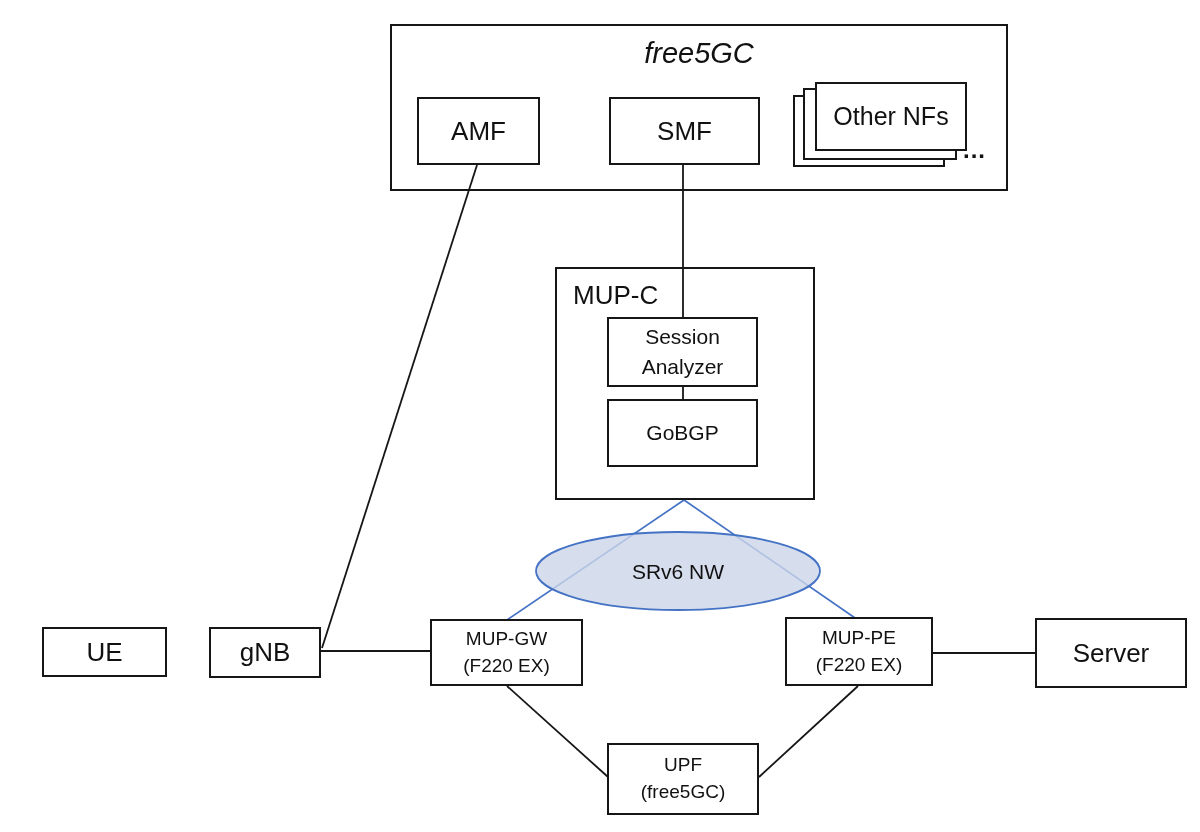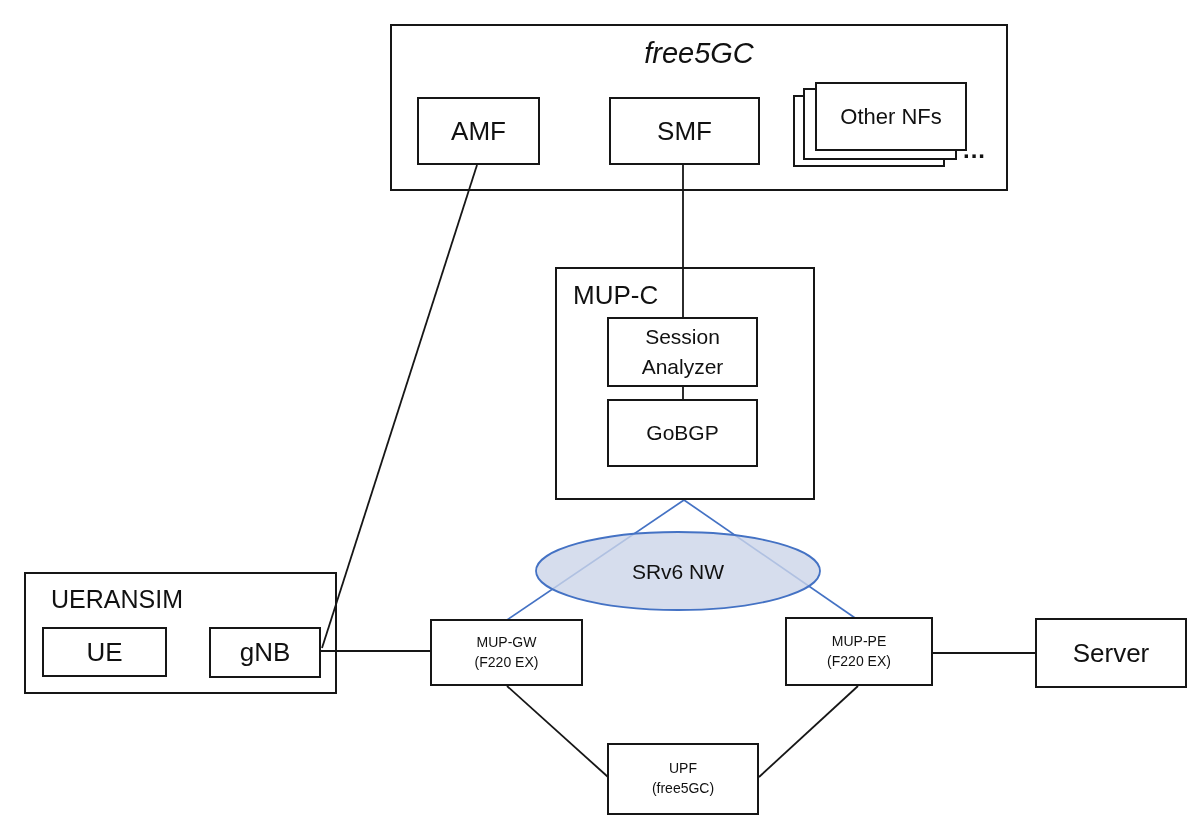--- a/index.html
+++ b/index.html
@@ -59,23 +59,23 @@
     box-sizing: border-box;
     z-index: 2;
   }
   .box-title {
     position: absolute;
     white-space: nowrap;
     z-index: 3;
   }
   .f-xl { font-size: 29px; }
   .f-lg { font-size: 26px; }
-  .f-md { font-size: 22px; }
+  .f-md { font-size: 25px; }
   .f-sm { font-size: 21px; }
-  .f-xs { font-size: 14px; }
+  .f-xs { font-size: 19px; }
   .srv6-label {
     position: absolute;
     left: 536px; top: 533px;
     width: 284px; height: 78px;
     display: flex; align-items: center; justify-content: center;
     font-size: 21px;
     z-index: 2;
   }
   .ellipsis-label {
     position: absolute;
@@ -123,23 +123,20 @@
 
   <div class="container-box" style="left:555px; top:267px; width:260px; height:233px;">
     <div class="box-title f-lg" style="left:16px; top:11px;">MUP-C</div>
   </div>
   <div class="node-box f-sm" style="left:607px; top:317px; width:151px; height:70px;">Session
 Analyzer</div>
   <div class="node-box f-sm" style="left:607px; top:399px; width:151px; height:68px;">GoBGP</div>
 
   <div class="srv6-label">SRv6 NW</div>
 
-  <div class="container-box" style="left:24px; top:572px; width:313px; height:122px;">
-    <div class="box-title" style="left:25px; top:11px; font-size:25px;">UERANSIM</div>
-  </div>
   <div class="node-box f-lg" style="left:42px; top:627px; width:125px; height:50px;">UE</div>
   <div class="node-box f-lg" style="left:209px; top:627px; width:112px; height:51px;">gNB</div>
 
   <div class="node-box f-xs" style="left:430px; top:619px; width:153px; height:67px;">MUP-GW
 (F220 EX)</div>
   <div class="node-box f-xs" style="left:785px; top:617px; width:148px; height:69px;">MUP-PE
 (F220 EX)</div>
   <div class="node-box f-lg" style="left:1035px; top:618px; width:152px; height:70px;">Server</div>
   <div class="node-box f-xs" style="left:607px; top:743px; width:152px; height:72px;">UPF
 (free5GC)</div>

